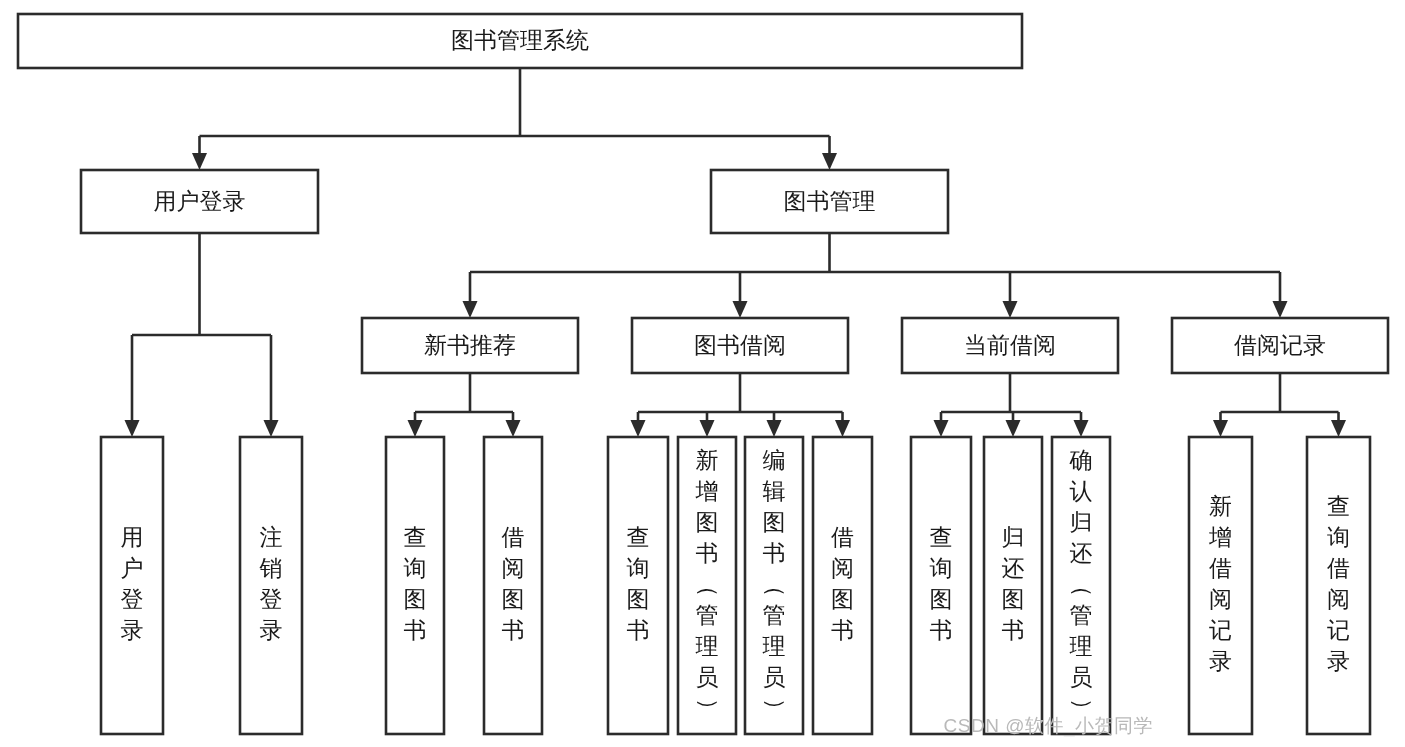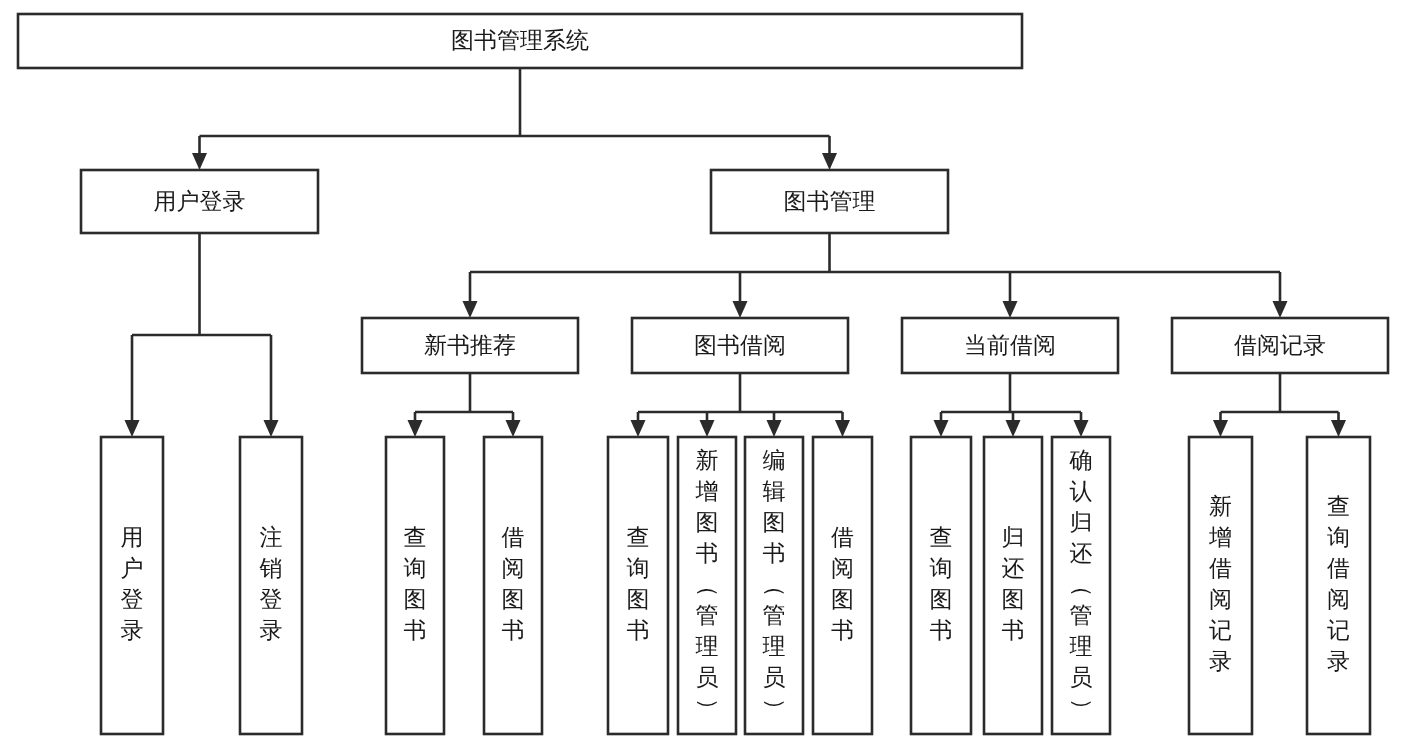--- a/index.html
+++ b/index.html
@@ -272,13 +272,14 @@
           <text x="1338.5" y="508" class="node-label-v">查</text>
           <text x="1338.5" y="539" class="node-label-v">询</text>
           <text x="1338.5" y="570" class="node-label-v">借</text>
           <text x="1338.5" y="601" class="node-label-v">阅</text>
           <text x="1338.5" y="632" class="node-label-v">记</text>
           <text x="1338.5" y="663" class="node-label-v">录</text>
           <text x="1338.5" y="-562" class="node-label" visibility="hidden">查询借阅记录</text>
         </g>
       </g>
   </svg>
+  <div class="watermark">CSDN @软件_小贺同学</div>
 </div>
 
 </body></html>

